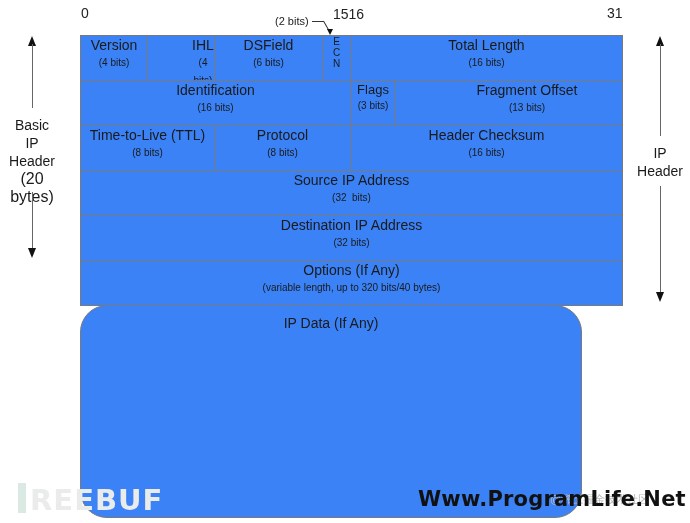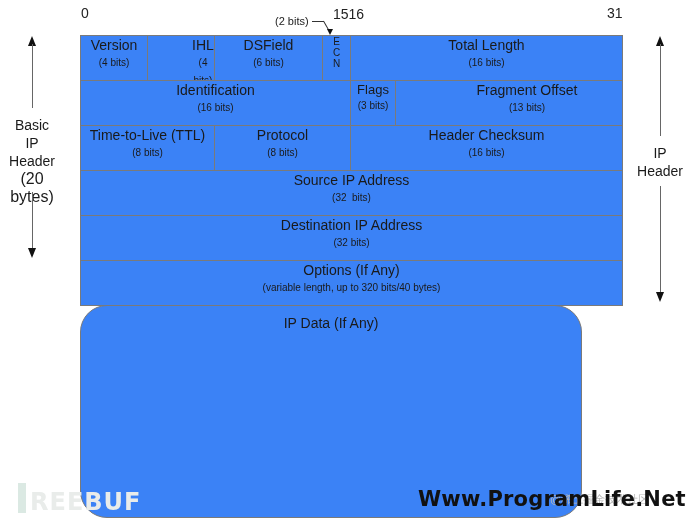--- a/index.html
+++ b/index.html
@@ -15,21 +15,21 @@
   .cell.flags .sub { font-size: 10px; line-height: 14px; }
   .cell.ecn { font-size: 10px; line-height: 11px; }
   .cell.ecn span { display: block; }
   .side-label { position: absolute; text-align: center; font-size: 14px; line-height: 18px; }
   .side-label .small { font-size: 16px; }
   .vline { position: absolute; width: 1px; background: #666; }
   .arrow-up { position: absolute; width: 0; height: 0; border-left: 4px solid transparent;
               border-right: 4px solid transparent; border-bottom: 10px solid #111; }
   .arrow-down { position: absolute; width: 0; height: 0; border-left: 4px solid transparent;
                 border-right: 4px solid transparent; border-top: 10px solid #111; }
-  .watermark-left { position: absolute; left: 18px; top: 483px; font-size: 24px; font-weight: bold;
+  .watermark-left { position: absolute; left: 18px; top: 483px; font-size: 29px; font-weight: bold;
                     color: #e9ecea; letter-spacing: 1px; font-family: "DejaVu Sans", sans-serif; }
   .watermark-left .bar1 { display: inline-block; width: 8px; height: 30px; background: #dbe9e3; margin-right: 4px; vertical-align: -3px; }
   .watermark-right { position: absolute; left: 418px; top: 487px; font-size: 21px; font-weight: bold;
                      color: #111; font-family: "DejaVu Sans", sans-serif; letter-spacing: 0.2px; }
   .watermark-faint { position: absolute; left: 550px; top: 492px; font-size: 11px; color: #b8b8b8; }
   .ecn-note { position: absolute; left: 275px; top: 15px; font-size: 11px; color: #222; }
   .ecn-pointer { position: absolute; left: 312px; top: 21px; width: 12px; height: 1px; background: #333; }
   .ecn-pointer2 { position: absolute; left: 323px; top: 21px; width: 1px; height: 10px; background: #333; transform: rotate(-30deg); transform-origin: top; }
   .ecn-tip { position: absolute; left: 327px; top: 29px; width: 0; height: 0; border-left: 3px solid transparent; border-right: 3px solid transparent; border-top: 6px solid #111; }
 </style>

